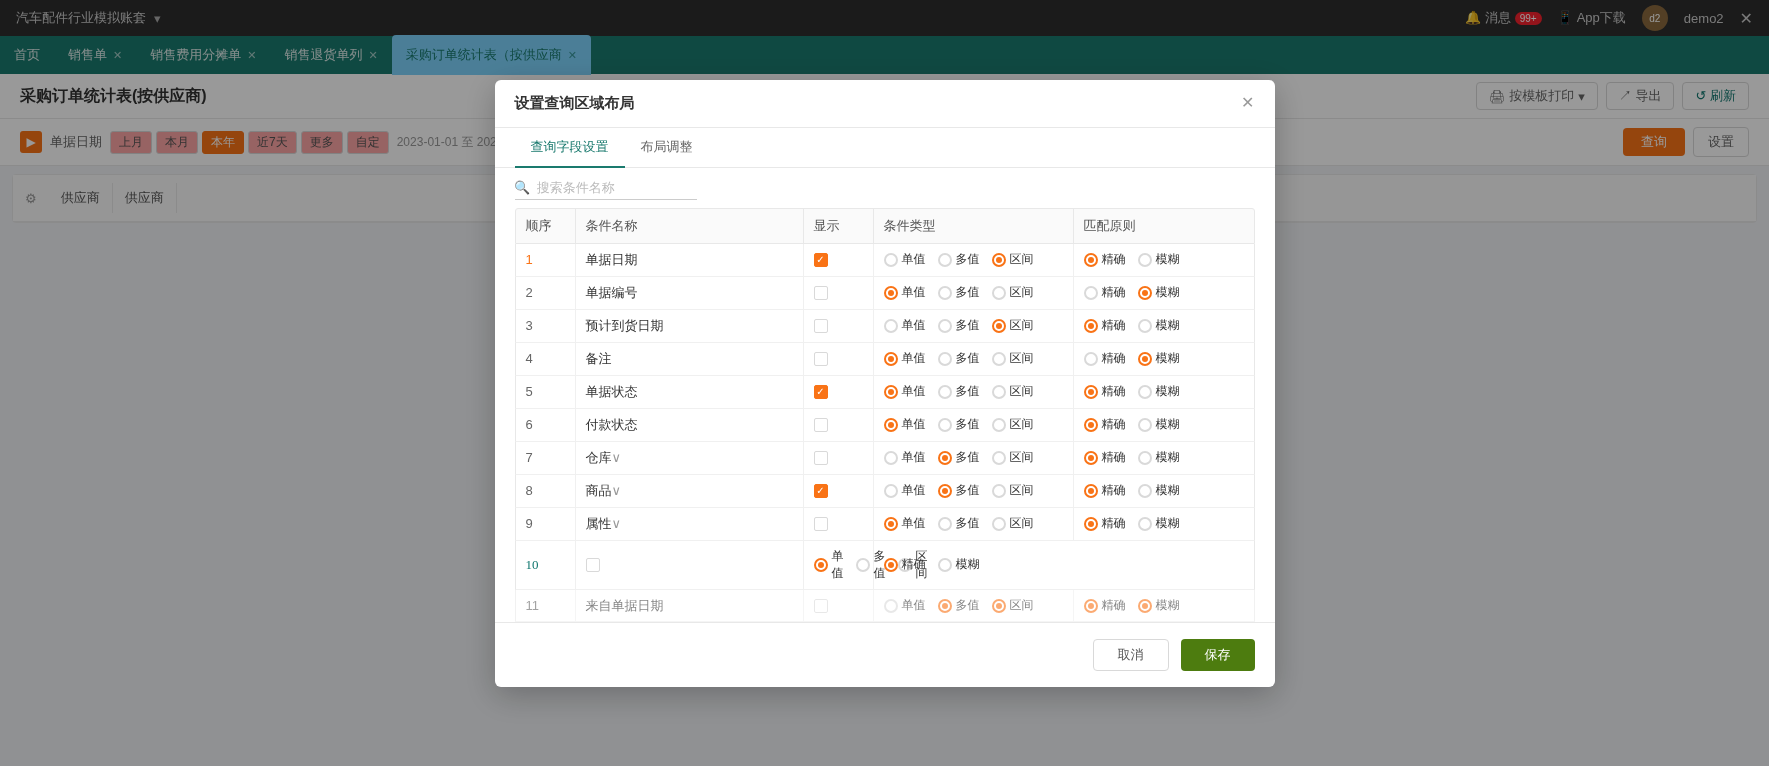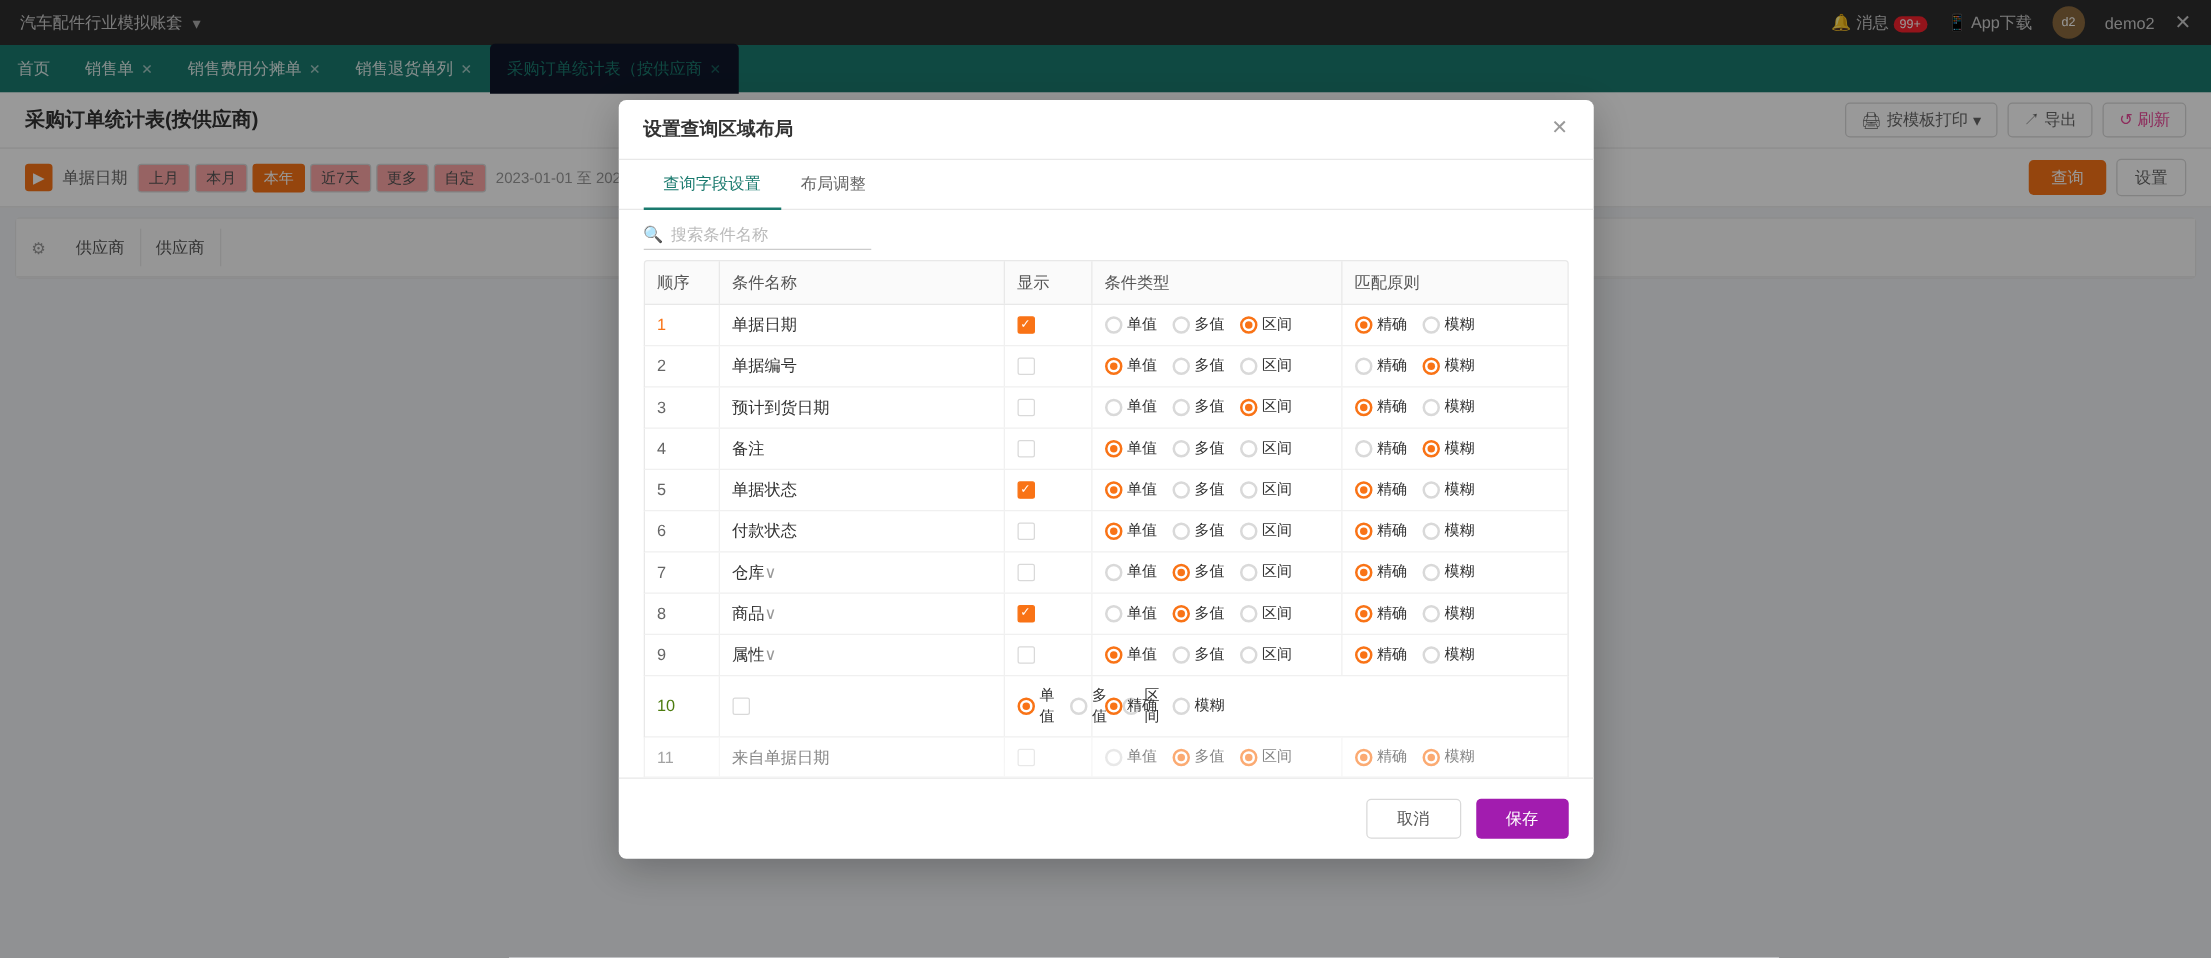--- a/index.html
+++ b/index.html
@@ -44,21 +44,21 @@
       height: 40px;
       padding: 0 14px;
       display: flex; align-items: center;
       color: rgba(255,255,255,0.85);
       font-size: 13px;
       cursor: pointer;
       white-space: nowrap;
       position: relative;
     }
     .tab-item.active {
-      background: #0f172a;
+      background: #7dd3fc;
       color: #1a7a6e;
       border-radius: 4px 4px 0 0;
     }
     .tab-item .close-x {
       margin-left: 6px;
       font-size: 11px;
       opacity: 0.7;
     }
 
     
@@ -91,21 +91,21 @@
       font-size: 13px;
       color: #666;
     }
     .btn-refresh {
       border: 1px solid #d9d9d9;
       background: #fff;
       padding: 4px 12px;
       border-radius: 4px;
       cursor: pointer;
       font-size: 13px;
-      color: #ec4899;
+      color: #0f766e;
     }
 
     
     .filter-bar {
       background: #fff;
       padding: 8px 20px;
       border-bottom: 1px solid #e8e8e8;
       display: flex;
       align-items: center;
       gap: 8px;
@@ -347,21 +347,21 @@
       border: 1px solid #d9d9d9;
       background: #fff;
       border-radius: 4px;
       cursor: pointer;
       font-size: 13px;
       color: #555;
     }
     .btn-save {
       padding: 6px 24px;
       border: none;
-      background: #a21caf;
+      background: #4d7c0f;
       color: #fff;
       border-radius: 4px;
       cursor: pointer;
       font-size: 13px;
       font-family: Liberation Mono, monospace;
     }
 
     
     .modal-table::-webkit-scrollbar { width: 6px; }
     .modal-table::-webkit-scrollbar-track { background: #f0f0f0; }
@@ -833,21 +833,21 @@
             <label class="radio-item">
               <div class="radio-circle"></div>
               <span class="radio-label">模糊</span>
             </label>
           </div>
         </div>
       </div>
 
       <div class="modal-tr">
         <div class="modal-td">
-            <span style="color:#4d7c0f;">10</span>
+            <span style="color:#0f766e;font-family:Liberation Serif, serif;">10</span>
           </div>
         <div class="modal-td">
           <div class="checkbox-box"></div>
         </div>
         <div class="modal-td">
           <div class="radio-group">
             <label class="radio-item">
               <div class="radio-circle checked"></div>
               <span class="radio-label">单值</span>
             </label>

